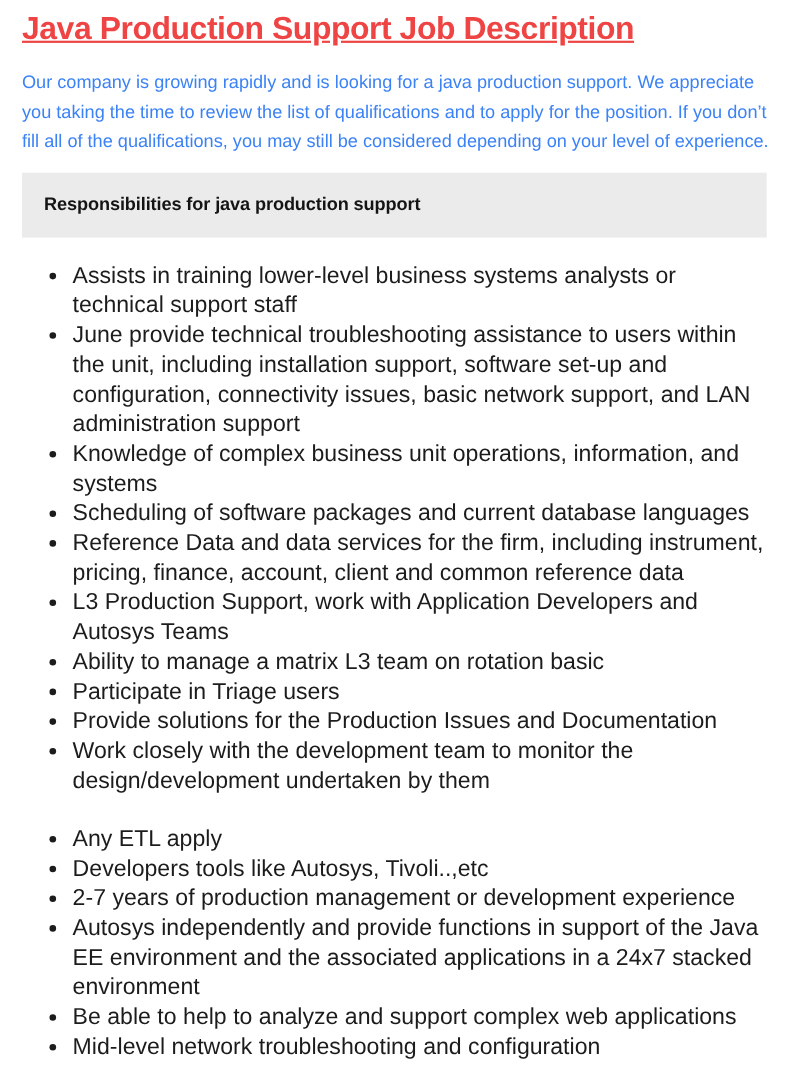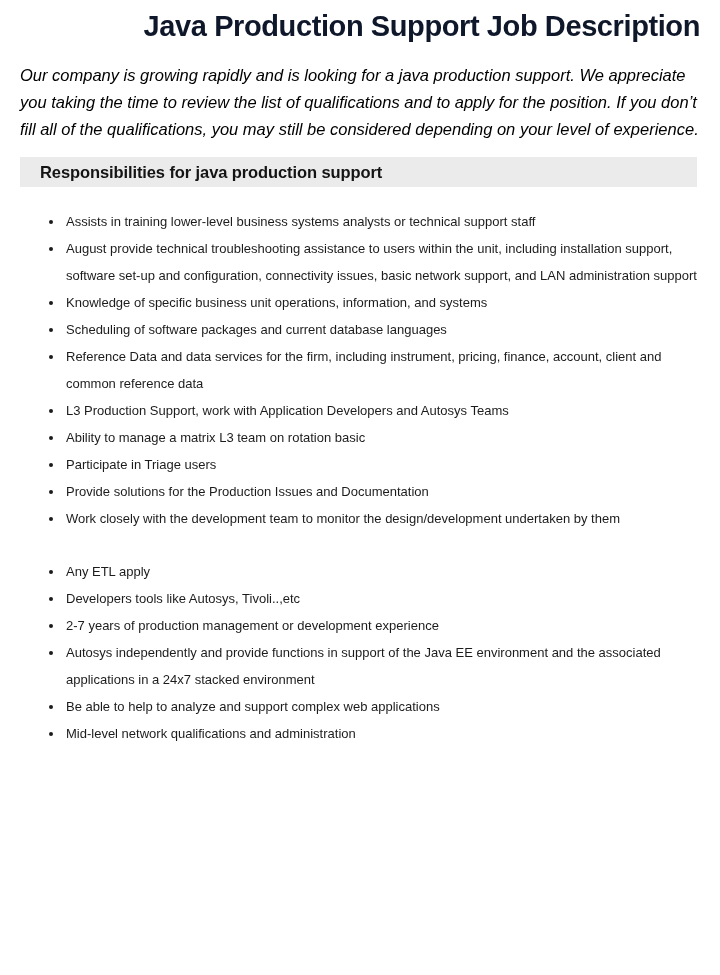--- a/index.html
+++ b/index.html
@@ -17,50 +17,50 @@
     -webkit-font-smoothing: antialiased;
   }
   .page {
     padding: 0 20px;
   }
   .page-title {
     margin: 6px 0 0 0;
     font-size: 29px;
     line-height: 40px;
     font-weight: 800;
-    text-align: right;
+    text-align: left;
     letter-spacing: -0.4px;
-    color: #0f172a;
+    color: #ef4444;
+    text-decoration: underline;
   }
   .intro {
     margin: 16px 0 14px 0;
     font-size: 16.5px;
     line-height: 27px;
-    color: #000000;
-    font-style: italic;
+    color: #3b82f6;
   }
   .section-bar {
-    height: 30px;
+    height: 59px;
     background: #ebebeb;
     display: flex;
     align-items: center;
     padding: 0 20px;
     margin-right: 3px;
   }
   .section-bar h2 {
     margin: 0;
     font-size: 16.5px;
     font-weight: 700;
     color: #141414;
     letter-spacing: -0.1px;
   }
   ul.bullet-list {
     margin: 21px 0 26px 0;
     padding: 0 0 0 44px;
-    font-size: 13px;
+    font-size: 21px;
     line-height: 27px;
   }
   ul.bullet-list li {
     margin: 0;
     padding: 0 0 0 2px;
     list-style-type: disc;
   }
 </style>
 </head>
 <body>
@@ -70,34 +70,34 @@
   <h1 class="page-title">Java Production Support Job Description</h1>
 
   <p class="intro">Our company is growing rapidly and is looking for a java production support. We appreciate you taking the time to review the list of qualifications and to apply for the position. If you don’t fill all of the qualifications, you may still be considered depending on your level of experience.</p>
 
   <div class="section-bar">
     <h2>Responsibilities for java production support</h2>
   </div>
 
   <ul class="bullet-list">
     <li>Assists in training lower-level business systems analysts or technical support staff</li>
-    <li>August provide technical troubleshooting assistance to users within the unit, including installation support, software set-up and configuration, connectivity issues, basic network support, and LAN administration support</li>
-    <li>Knowledge of specific business unit operations, information, and systems</li>
+    <li>June provide technical troubleshooting assistance to users within the unit, including installation support, software set-up and configuration, connectivity issues, basic network support, and LAN administration support</li>
+    <li>Knowledge of complex business unit operations, information, and systems</li>
     <li>Scheduling of software packages and current database languages</li>
     <li>Reference Data and data services for the firm, including instrument, pricing, finance, account, client and common reference data</li>
     <li>L3 Production Support, work with Application Developers and Autosys Teams</li>
     <li>Ability to manage a matrix L3 team on rotation basic</li>
     <li>Participate in Triage users</li>
     <li>Provide solutions for the Production Issues and Documentation</li>
     <li>Work closely with the development team to monitor the design/development undertaken by them</li>
   </ul>
 
 
   <ul class="bullet-list">
     <li>Any ETL apply</li>
     <li>Developers tools like Autosys, Tivoli..,etc</li>
     <li>2-7 years of production management or development experience</li>
     <li>Autosys independently and provide functions in support of the Java EE environment and the associated applications in a 24x7 stacked environment</li>
     <li>Be able to help to analyze and support complex web applications</li>
-    <li>Mid-level network qualifications and administration</li>
+    <li>Mid-level network troubleshooting and configuration</li>
   </ul>
 
 </div>
 
 </body></html>

